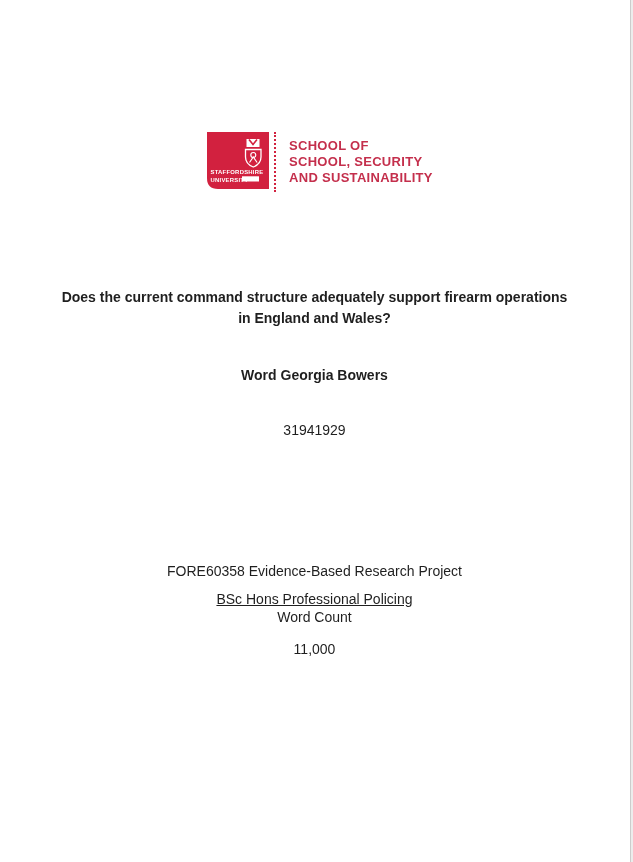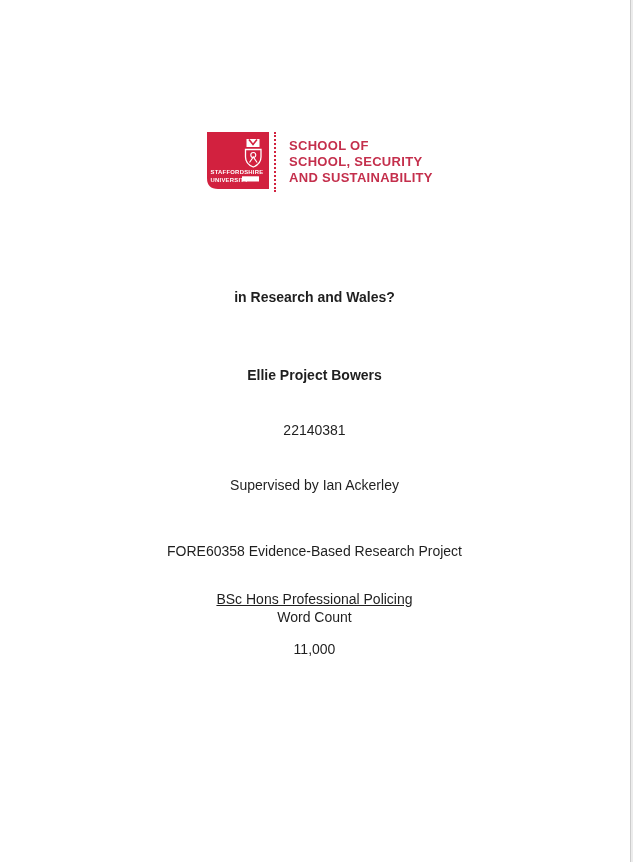--- a/index.html
+++ b/index.html
@@ -68,21 +68,21 @@
     text-align: center;
     color: var(--ink);
     font-size: 14px;
     font-weight: 700;
     line-height: 21px;
   }
   .bold { font-weight: 700; }
   .author        { top: 366px; }
   .student-id    { top: 421px; }
   .supervisor    { top: 476px; }
-  .module        { top: 542px; }
+  .module        { top: 562px; }
   .course        { top: 590px; text-decoration: underline; }
   .wordcount-lbl { top: 608px; }
   .wordcount-val { top: 640px; }
 </style>
 </head>
 <body>
 
 <div class="page">
 
   <div class="logo-banner">
@@ -107,25 +107,25 @@
     <div class="logo-divider"></div>
 
     <div class="school-text">
       <div>SCHOOL OF</div>
       <div>SCHOOL, SECURITY</div>
       <div>AND SUSTAINABILITY</div>
     </div>
   </div>
 
   <div class="title-block">
-    <div>in Research and Wales?</div>
+    <div>Does the current command structure adequately support firearm operations</div>
+    <div>in England and Wales?</div>
   </div>
 
-  <div class="doc-line bold author">Ellie Project Bowers</div>
-  <div class="doc-line student-id">22140381</div>
-  <div class="doc-line supervisor">Supervised by Ian Ackerley</div>
+  <div class="doc-line bold author">Word Georgia Bowers</div>
+  <div class="doc-line student-id">31941929</div>
   <div class="doc-line module">FORE60358 Evidence-Based Research Project</div>
   <div class="doc-line course">BSc Hons Professional Policing</div>
   <div class="doc-line wordcount-lbl">Word Count</div>
   <div class="doc-line wordcount-val">11,000</div>
 
   <div class="edge-strip"></div>
 </div>
 
 </body></html>

